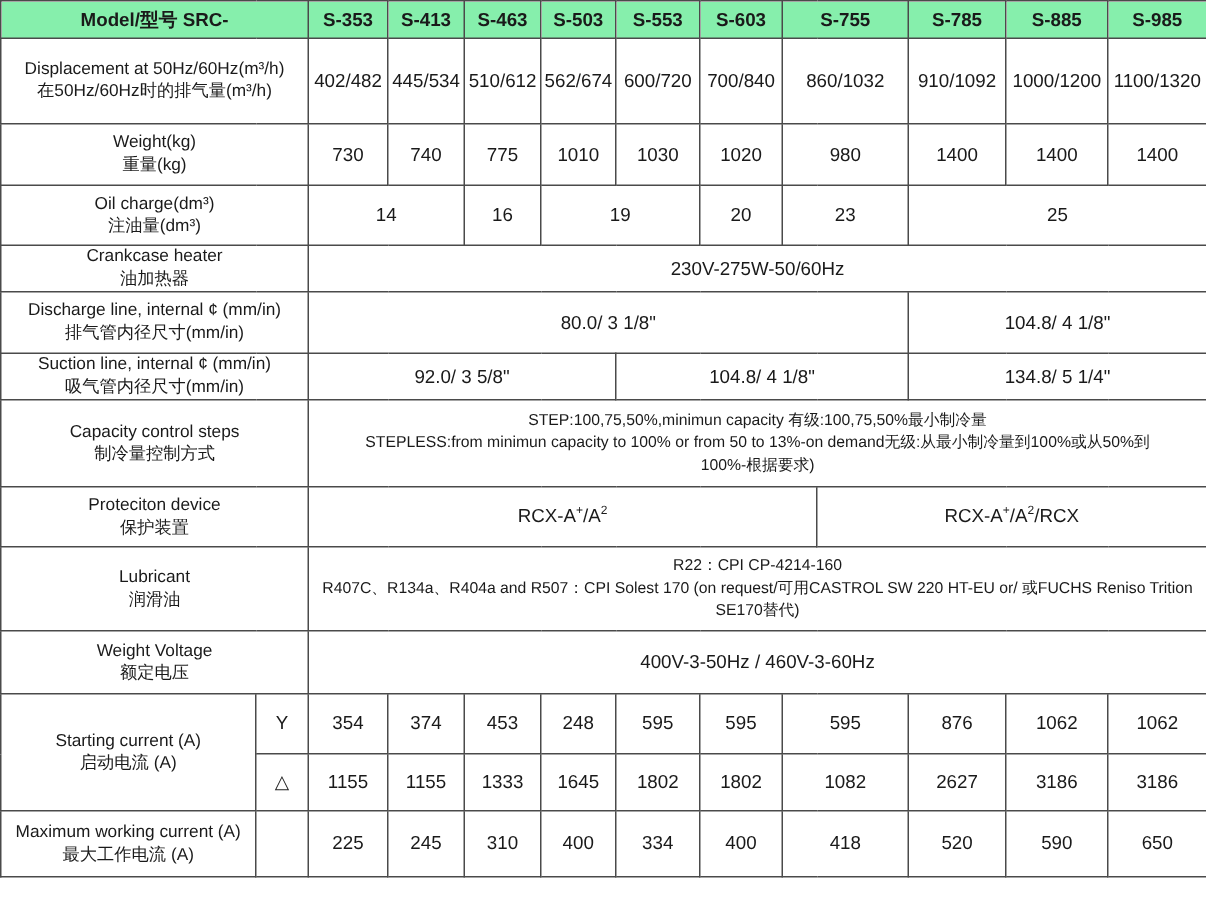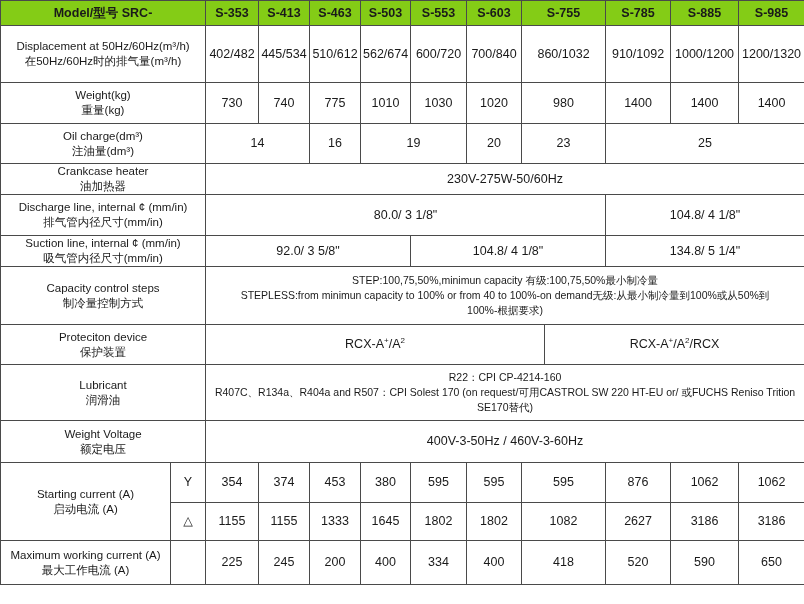--- a/index.html
+++ b/index.html
@@ -14,21 +14,21 @@
   }
   table.spec td {
     border: 1.5px solid #4a4a4a;
     text-align: center;
     vertical-align: middle;
     padding: 0 2px;
     line-height: 15px;
     overflow: hidden;
   }
   tr.header td {
-    background: #84cc16;
+    background: #86efac;
     font-weight: bold;
     font-size: 12.5px;
     height: 24px;
   }
   td.label { font-size: 11.5px; line-height: 16px; }
   td.header-label { text-align: left; padding-left: 6px; }
   td.big { font-size: 12.5px; }
   .light { font-weight: normal; }
   sup { font-size: 8px; line-height: 0; }
 </style>
@@ -74,21 +74,21 @@
     </td>
     <td class="big">402/482</td>
     <td class="big">445/534</td>
     <td class="big">510/612</td>
     <td class="big">562/674</td>
     <td class="big">600/720</td>
     <td class="big">700/840</td>
     <td colspan="2" class="big">860/1032</td>
     <td class="big light">910/1092</td>
     <td class="big">1000/1200</td>
-    <td class="big">1200/1320</td>
+    <td class="big">1100/1320</td>
   </tr>
 
   <tr style="height:41px">
     <td colspan="2" class="label">
       <div>Weight(kg)</div>
       <div>重量(kg)</div>
     </td>
     <td class="big">730</td>
     <td class="big">740</td>
     <td class="big">775</td>
@@ -141,21 +141,21 @@
     <td colspan="3" class="big">134.8/  5 1/4"</td>
   </tr>
 
   <tr style="height:58px">
     <td colspan="2" class="label">
       <div>Capacity control steps</div>
       <div>制冷量控制方式</div>
     </td>
     <td colspan="11" style="font-size:10.5px;line-height:15px">
       <div>STEP:100,75,50%,minimun capacity 有级:100,75,50%最小制冷量</div>
-      <div>STEPLESS:from minimun capacity to 100% or from 40 to 100%-on demand无级:从最小制冷量到100%或从50%到</div>
+      <div>STEPLESS:from minimun capacity to 100% or from 50 to 13%-on demand无级:从最小制冷量到100%或从50%到</div>
       <div>100%-根据要求)</div>
     </td>
   </tr>
 
   <tr style="height:40px">
     <td colspan="2" class="label">
       <div>Proteciton device</div>
       <div>保护装置</div>
     </td>
     <td colspan="7" class="big">
@@ -188,21 +188,21 @@
 
   <tr style="height:40px">
     <td rowspan="2" class="label">
       <div>Starting current (A)</div>
       <div>启动电流 (A)</div>
     </td>
     <td class="big">Y</td>
     <td class="big">354</td>
     <td class="big">374</td>
     <td class="big">453</td>
-    <td class="big">380</td>
+    <td class="big">248</td>
     <td class="big">595</td>
     <td class="big">595</td>
     <td colspan="2" class="big">595</td>
     <td class="big">876</td>
     <td class="big">1062</td>
     <td class="big">1062</td>
   </tr>
 
   <tr style="height:38px">
     <td class="big light">△</td>
@@ -219,21 +219,21 @@
   </tr>
 
   <tr style="height:44px">
     <td class="label">
       <div>Maximum working current (A)</div>
       <div>最大工作电流 (A)</div>
     </td>
     <td></td>
     <td class="big">225</td>
     <td class="big">245</td>
-    <td class="big">200</td>
+    <td class="big">310</td>
     <td class="big">400</td>
     <td class="big">334</td>
     <td class="big">400</td>
     <td colspan="2" class="big light">418</td>
     <td class="big">520</td>
     <td class="big">590</td>
     <td class="big">650</td>
   </tr>
 </tbody>
   </table>

